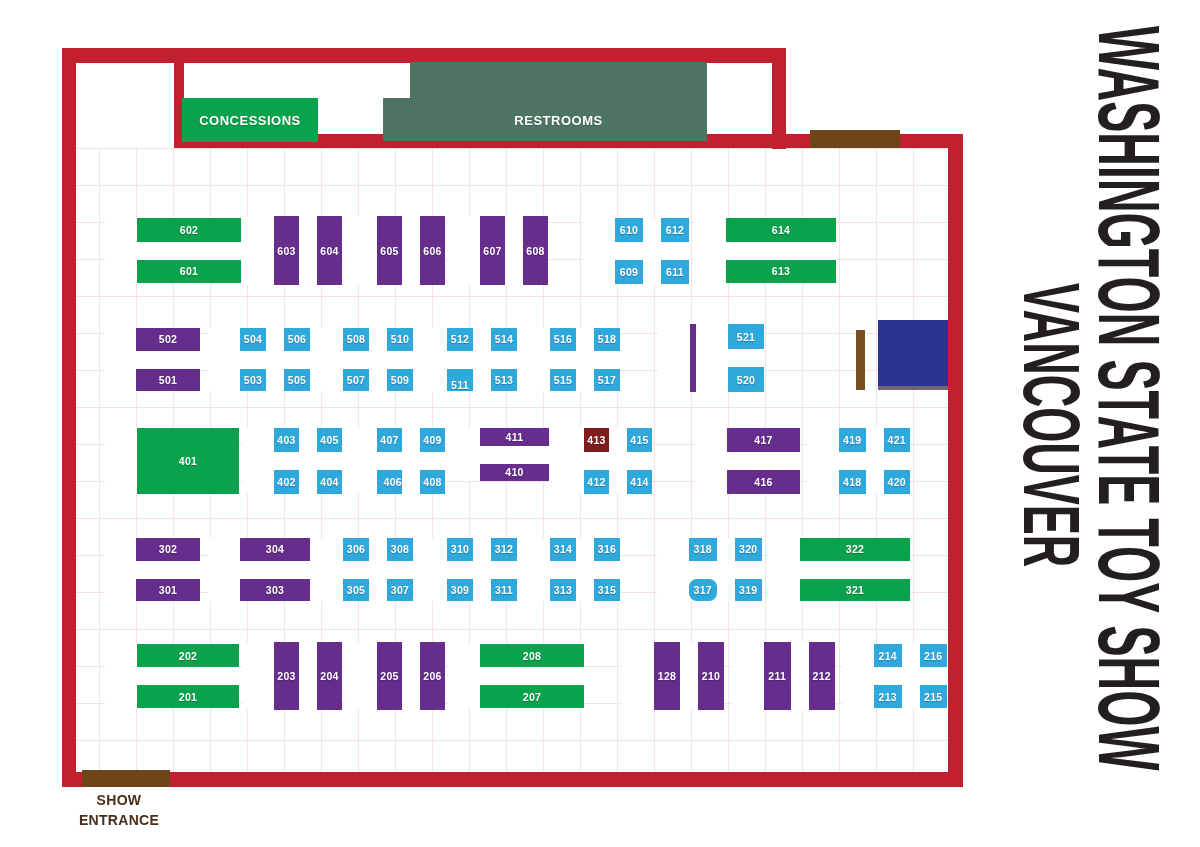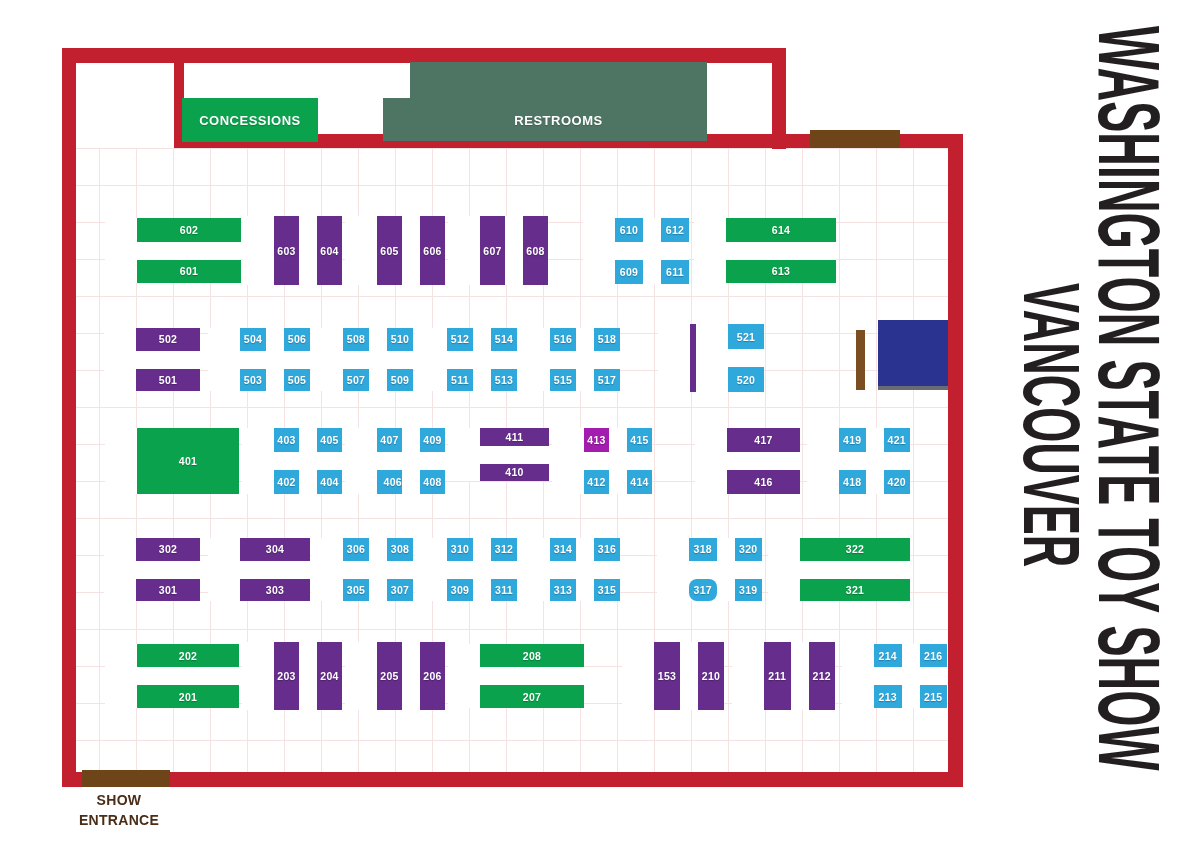--- a/index.html
+++ b/index.html
@@ -168,21 +168,21 @@
           <span>509</span>
         </div>
       </div>
       <div class="booth-group k-quad4" style="left: 415px; top: 328px; width: 70px; height: 63px;">
         <div class="booth-cell" style="background: rgb(47, 168, 220);">
           <span>512</span>
         </div>
         <div class="booth-cell" style="background: rgb(47, 168, 220);">
           <span>514</span>
         </div>
-        <div class="booth-cell" style="background: rgb(47, 168, 220);">
+        <div class="booth-cell" style="background: rgb(47, 168, 220); align-items: flex-end;">
           <span>511</span>
         </div>
         <div class="booth-cell" style="background: rgb(47, 168, 220);">
           <span>513</span>
         </div>
       </div>
       <div class="booth-group k-quad4" style="left: 518px; top: 328px; width: 70px; height: 63px;">
         <div class="booth-cell" style="background: rgb(47, 168, 220);">
           <span>516</span>
         </div>
@@ -244,21 +244,21 @@
       </div>
       <div class="booth-group k-stack2" style="left: 448px; top: 428px; width: 69px; height: 53px;">
         <div class="booth-cell" style="background: rgb(102, 45, 140);">
           <span>411</span>
         </div>
         <div class="booth-cell" style="background: rgb(102, 45, 140);">
           <span>410</span>
         </div>
       </div>
       <div class="booth-group k-quad4" style="left: 552px; top: 428px; width: 68px; height: 66px;">
-        <div class="booth-cell" style="background: #a21caf;">
+        <div class="booth-cell" style="background: #7f1d1d;">
           <span>413</span>
         </div>
         <div class="booth-cell" style="background: rgb(47, 168, 220);">
           <span>415</span>
         </div>
         <div class="booth-cell" style="background: rgb(47, 168, 220);">
           <span>412</span>
         </div>
         <div class="booth-cell" style="background: rgb(47, 168, 220);">
           <span>414</span>
@@ -393,21 +393,21 @@
       <div class="booth-group k-stack2" style="left: 448px; top: 644px; width: 104px; height: 64px;">
         <div class="booth-cell" style="background: rgb(10, 162, 76);">
           <span>208</span>
         </div>
         <div class="booth-cell" style="background: rgb(10, 162, 76);">
           <span>207</span>
         </div>
       </div>
       <div class="booth-group k-pair2" style="left: 622px; top: 642px; width: 70px; height: 68px;">
         <div class="booth-cell" style="background: rgb(102, 45, 140);">
-          <span>153</span>
+          <span>128</span>
         </div>
         <div class="booth-cell" style="background: rgb(102, 45, 140);">
           <span>210</span>
         </div>
       </div>
       <div class="booth-group k-pair2" style="left: 732px; top: 642px; width: 71px; height: 68px;">
         <div class="booth-cell" style="background: rgb(102, 45, 140);">
           <span>211</span>
         </div>
         <div class="booth-cell" style="background: rgb(102, 45, 140);">

